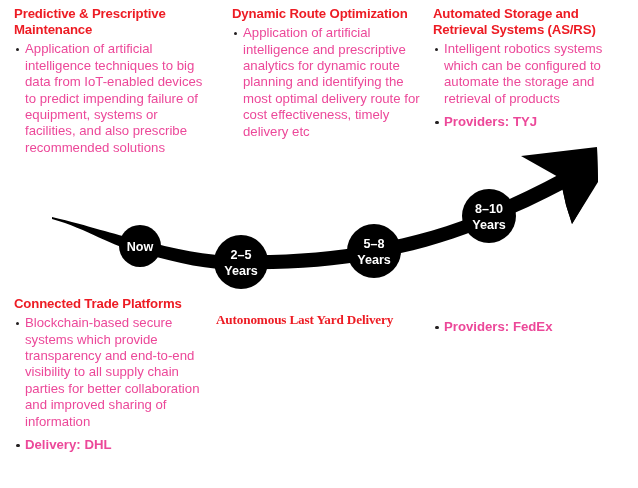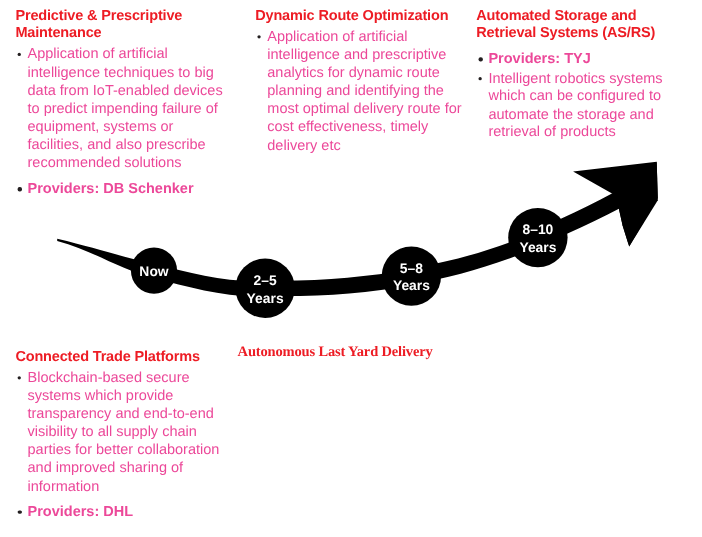--- a/index.html
+++ b/index.html
@@ -68,21 +68,21 @@
     height: 3.6px;
     top: 6.8px;
   }
 
   
   #col-top-1 { left: 14px;  top: 6px;  width: 190px; }
   #col-top-2 { left: 232px; top: 6px;  width: 192px; }
   #col-top-3 { left: 433px; top: 6px;  width: 196px; }
 
   
-  #col-bottom-1 { left: 14px;  top: 316px; width: 188px; }
+  #col-bottom-1 { left: 14px;  top: 296px; width: 188px; }
   #col-bottom-2 { left: 216px; top: 312px; width: 202px; font-family: Liberation Serif, serif; }
   #col-bottom-3 { left: 433px; top: 312px; width: 202px; }
 
   
   .timeline-svg {
     position: absolute;
     left: 0;
     top: 0;
     width: 638px;
     height: 488px;
@@ -99,36 +99,35 @@
 </style>
 </head>
 <body>
 
 <div class="canvas">
 
   <div class="col" id="col-top-1">
     <div class="col-heading">Predictive &amp; Prescriptive Maintenance</div>
     <ul class="bullets">
       <li class="bullet">Application of artificial intelligence techniques to big data from IoT-enabled devices to predict impending failure of equipment, systems or facilities, and also prescribe recommended solutions</li>
-      <li class="bullet provider">Providers: DB Schenker</li>
     </ul>
   </div>
 
   <div class="col" id="col-top-2">
     <div class="col-heading">Dynamic Route Optimization</div>
     <ul class="bullets">
       <li class="bullet">Application of artificial intelligence and prescriptive analytics for dynamic route planning and identifying the most optimal delivery route for cost effectiveness, timely delivery etc</li>
     </ul>
   </div>
 
   <div class="col" id="col-top-3">
     <div class="col-heading">Automated Storage and Retrieval Systems (AS/RS)</div>
     <ul class="bullets">
+      <li class="bullet">Intelligent robotics systems which can be configured to automate the storage and retrieval of products</li>
       <li class="bullet provider">Providers: TYJ</li>
-      <li class="bullet">Intelligent robotics systems which can be configured to automate the storage and retrieval of products</li>
     </ul>
   </div>
 
   <svg class="timeline-svg" viewBox="0 0 638 488">
 
     <path d="M 52,217
              C 90,226 112,234 140,240
              L 140,252
              C 112,247 88,229 52,219 Z" fill="#000000"></path>
     <path d="M 138,239
@@ -174,26 +173,27 @@
     <text class="node-label two-line" x="374" y="264">Years</text>
 
     <text class="node-label two-line" x="489" y="213">8–10</text>
     <text class="node-label two-line" x="489" y="229">Years</text>
   </svg>
 
   <div class="col" id="col-bottom-1">
     <div class="col-heading">Connected Trade Platforms</div>
     <ul class="bullets">
       <li class="bullet">Blockchain-based secure systems which provide transparency and end-to-end visibility to all supply chain parties for better collaboration and improved sharing of information</li>
-      <li class="bullet provider">Providers: DHL</li>
+      <li class="bullet provider">Delivery: DHL</li>
     </ul>
   </div>
 
   <div class="col" id="col-bottom-2">
     <div class="col-heading">Autonomous Last Yard Delivery</div>
   </div>
 
   <div class="col" id="col-bottom-3">
     <ul class="bullets">
+      <li class="bullet provider">Providers: FedEx</li>
     </ul>
   </div>
 
 </div>
 
 </body></html>

